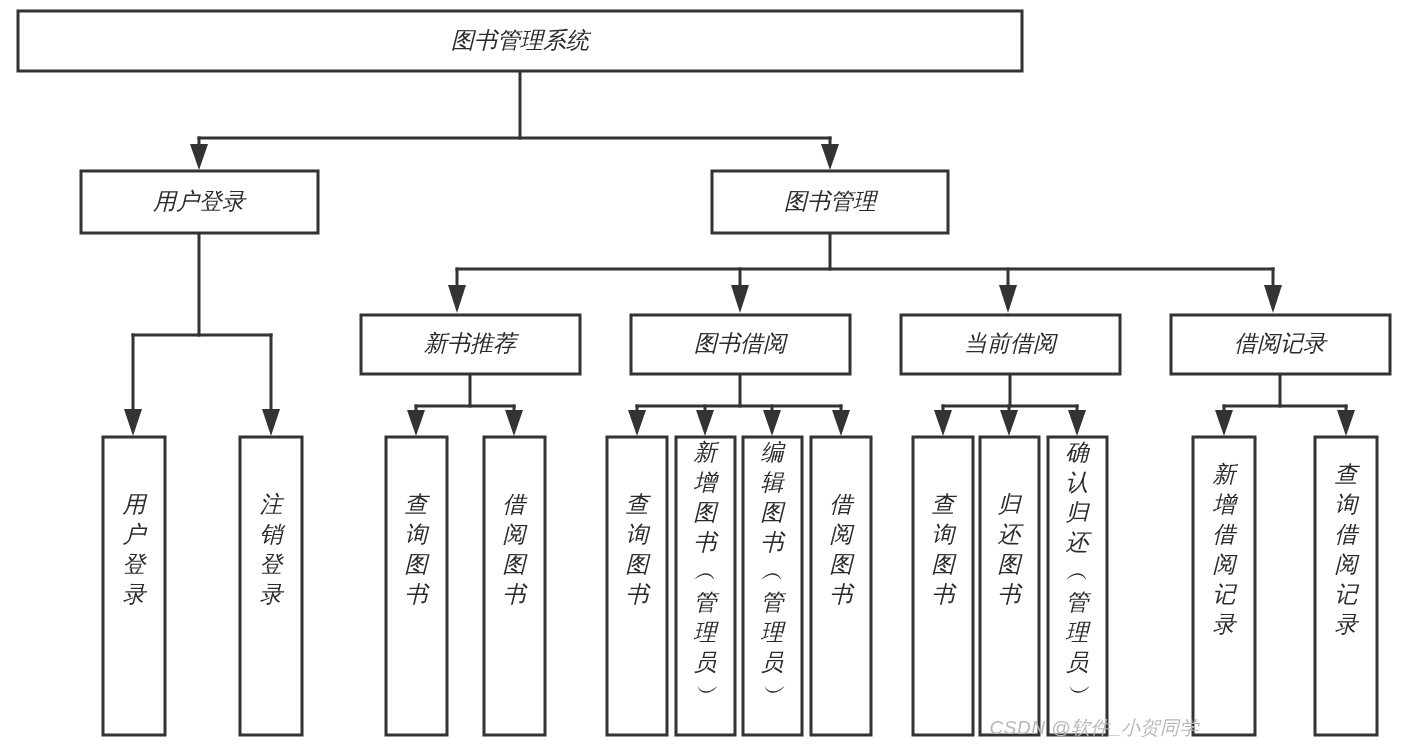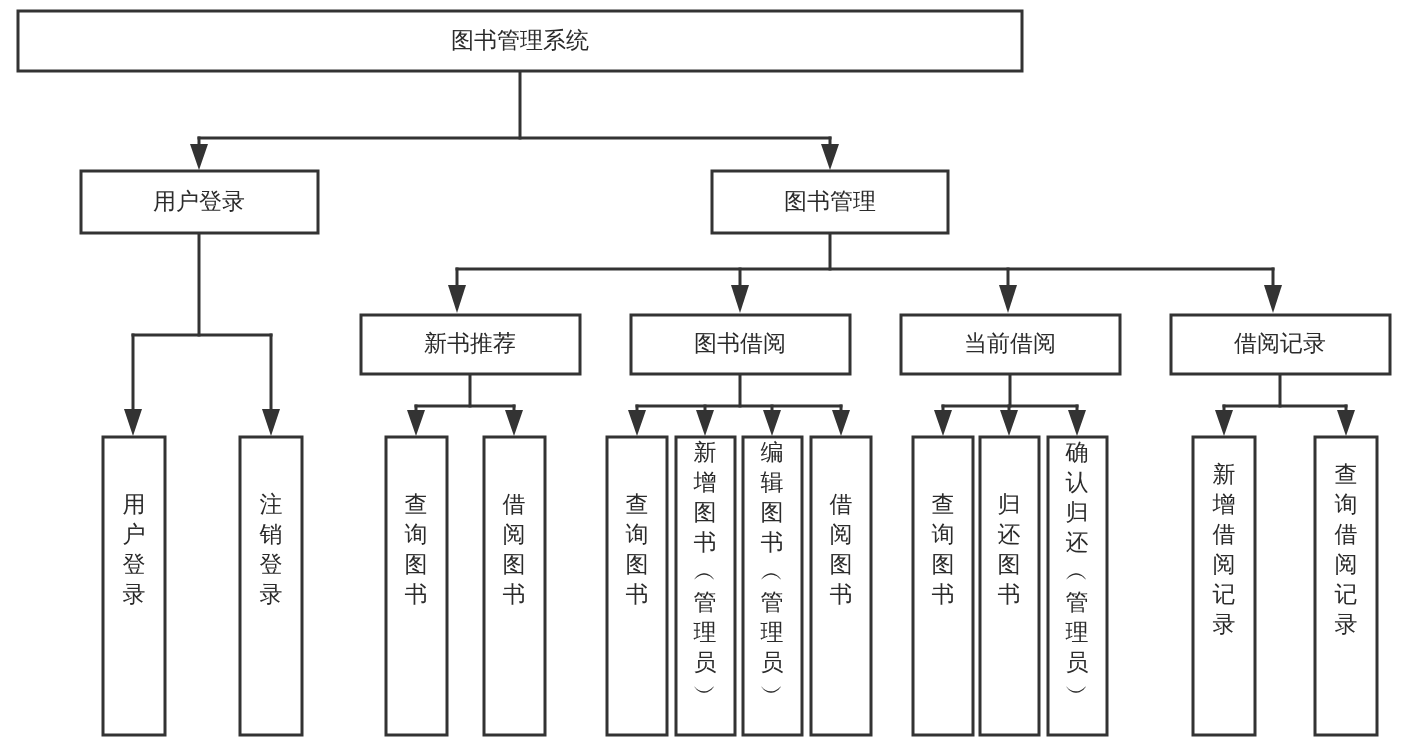--- a/index.html
+++ b/index.html
@@ -11,20 +11,21 @@
     width: 1405px;
     height: 747px;
     overflow: hidden;
     font-family: "Liberation Sans", "DejaVu Sans", sans-serif;
   }
   #diagram-root {
     position: relative;
     width: 1207px;
     height: 747px;
     background: #ffffff;
+    font-style: italic;
   }
   svg#flow-svg {
     position: absolute;
     left: 0;
     top: 0;
     width: 1405px;
     height: 747px;
     display: block;
   }
   .node-box {
@@ -235,13 +236,14 @@
       </g>
 
       <g>
         <rect class="node-box" x="1315" y="437" width="62" height="298"></rect>
         <text class="node-label-v" x="1346" y="482"><tspan x="1346" dy="0">查</tspan><tspan x="1346" dy="30">询</tspan><tspan x="1346" dy="30">借</tspan><tspan x="1346" dy="30">阅</tspan><tspan x="1346" dy="30">记</tspan><tspan x="1346" dy="30">录</tspan></text>
       </g>
 
     </g>
   </svg>
 
+  <div class="watermark-text">CSDN @软件_小贺同学</div>
 </div>
 
 </body></html>

